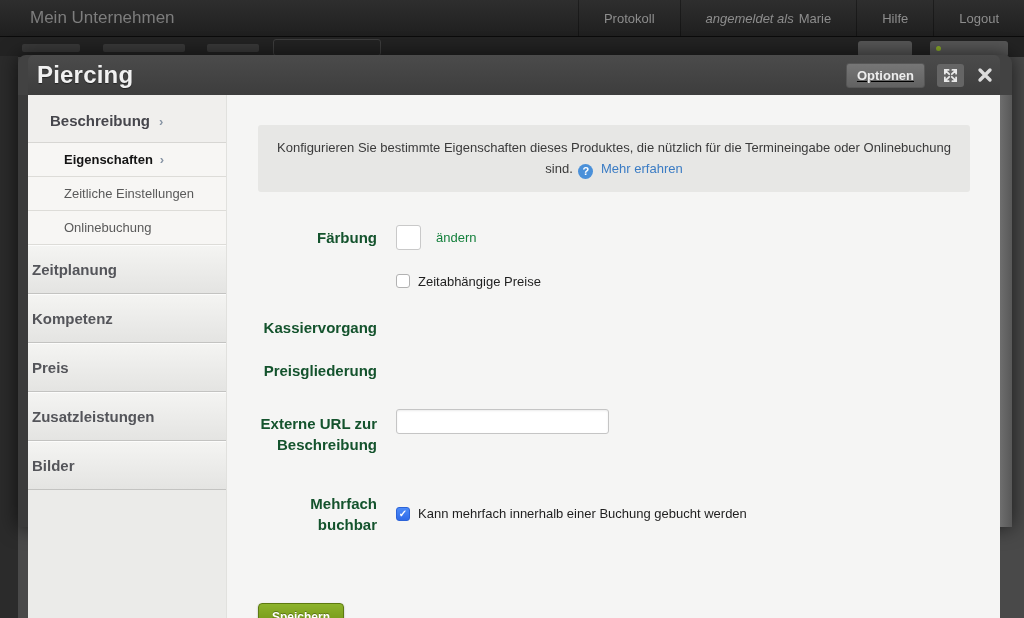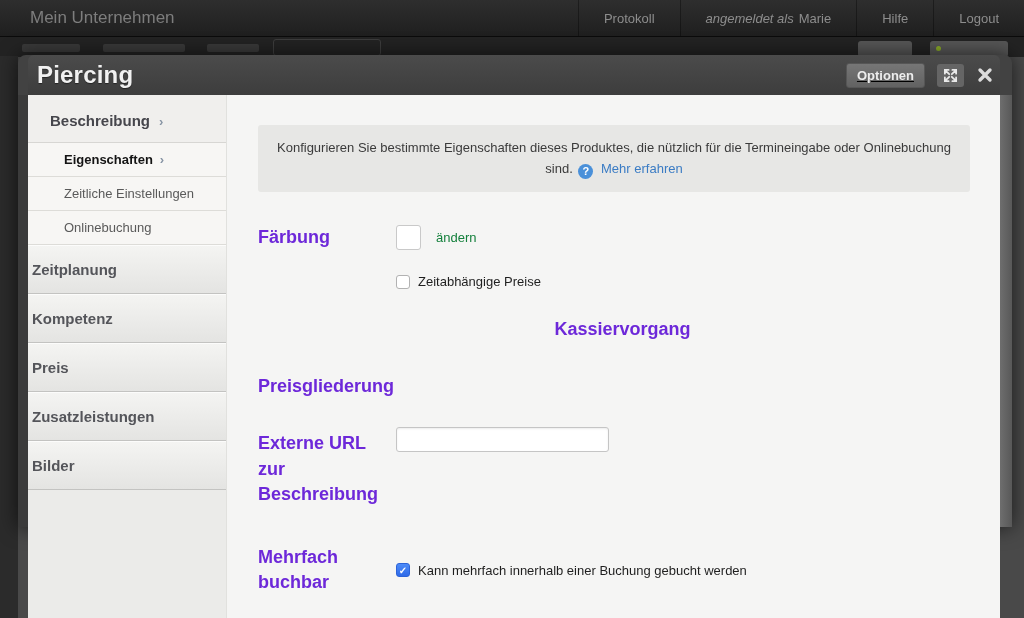--- a/index.html
+++ b/index.html
@@ -69,22 +69,22 @@
              font-size:13px; color:#3b3b3b; line-height:1.65;text-align:center; }
   .help-badge { display:inline-flex; width:15px; height:15px; border-radius:50%;
                 background:#4a90d9; color:#fff; font-size:11px; font-weight:bold;
                 align-items:center; justify-content:center; vertical-align:-2px;
                 margin:0 4px 0 2px; cursor:pointer; }
   .info-link { color:#3b7cc4; text-decoration:none; cursor:pointer; }
 
   .form { margin-top:33px; }
   .frow { display:flex; align-items:center; }
   .frow.top { align-items:flex-start; }
-  .flabel { width:119px; flex-shrink:0; font-size:18px; font-weight:bold;
-            color:#6d28d9; line-height:1.4; }
+  .flabel { width:119px; flex-shrink:0; text-align:right; font-size:15px; font-weight:bold;
+            color:#14532d; line-height:1.4; }
   .fctrl { margin-left:19px; display:flex; align-items:center; font-size:13px; color:#1f1f1f; }
 
   .swatch { width:25px; height:25px; background:#fff; border:1px solid #c9c9c9; border-radius:3px;
             cursor:pointer; }
   .action-link { margin-left:15px; cursor:pointer; color:#15803d; }
 
   .cb { width:14px; height:14px; background:#fff; border:1px solid #b2b2b2; border-radius:3px;
         margin-right:8px; flex-shrink:0; cursor:pointer; }
   .cb.checked { background:linear-gradient(#4d8bf8,#2f6ae8); border-color:#2c63d8; color:#fff;
                 display:flex; align-items:center; justify-content:center;
@@ -93,21 +93,21 @@
   .url-input { width:213px; height:25px; border:1px solid #c5c5c5; border-radius:3px;
                padding:0 7px; font-size:13px; font-family:inherit;
                box-shadow:inset 0 1px 2px rgba(0,0,0,0.08); background:#fff; }
 
   .save-btn { margin-top:68px; display:inline-block; background:linear-gradient(#8db32c,#6e8e12);
               border:1px solid #5d7a10; border-radius:4px; color:#fff; font-weight:bold;
               font-size:12px; padding:6px 13px; text-shadow:0 -1px 0 rgba(0,0,0,0.3);
               box-shadow:0 1px 2px rgba(0,0,0,0.3); cursor:pointer; font-family:inherit;text-align:center; }
 
   .mb24 { margin-bottom:24px; } .mb28 { margin-bottom:28px; }
-  .mb27 { margin-bottom:32px;flex-direction:column; } .mb38 { margin-bottom:38px; }
+  .mb27 { margin-bottom:22px; } .mb38 { margin-bottom:38px; }
 </style>
 </head>
 <body>
 
 <div class="topbar">
   <div class="brand">Mein Unternehmen</div>
   <div class="topmenu">
     <div class="titem">Protokoll</div>
     <div class="titem">
       <span class="prefix">angemeldet als</span>

